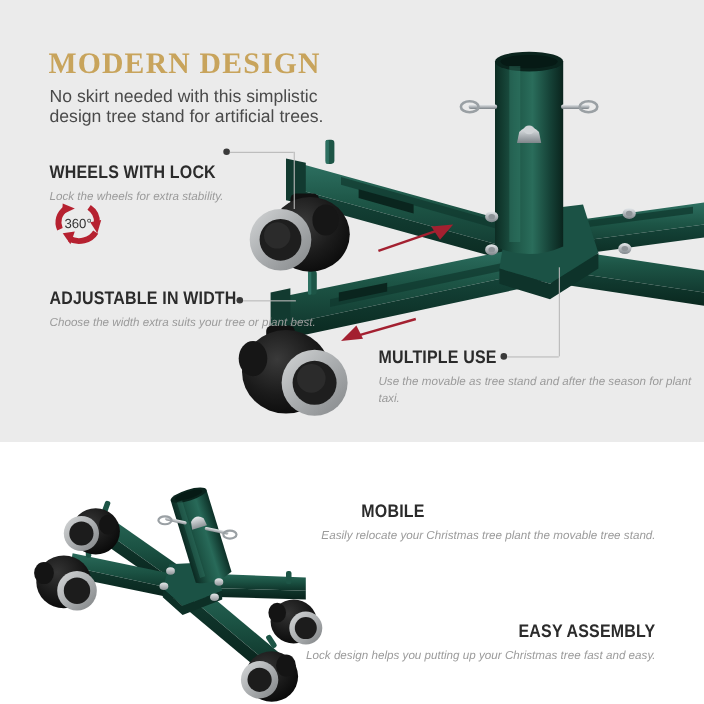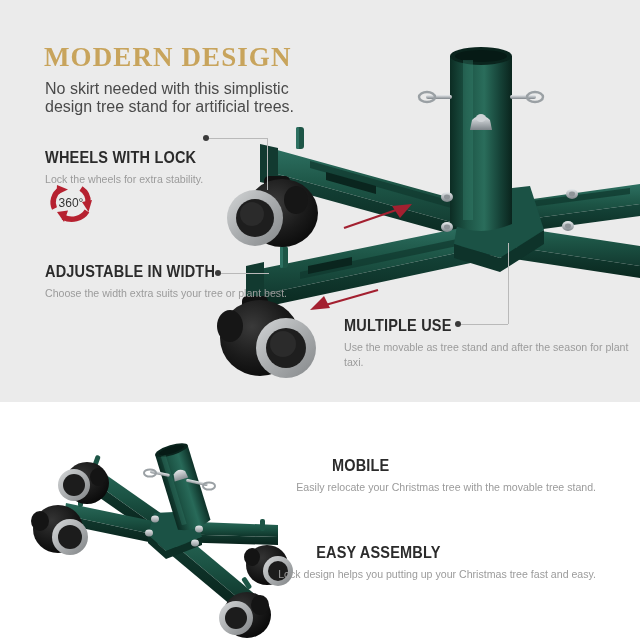--- a/index.html
+++ b/index.html
@@ -38,27 +38,28 @@
   .feat-title{
     font-family:"Liberation Sans", sans-serif;
     font-weight:bold; font-size:16.5px; letter-spacing:0.2px;
     color:#2b2b2b; white-space:nowrap;
     transform:scaleX(0.88); transform-origin:left center;
   }
   .feat-title.right{ transform-origin:right center; }
   .feat-desc{
     font-size:10.6px; line-height:14.5px; color:#9b9b9b;
     margin-top:5px;
+    font-style:italic;
   }
 
   .f-wheels{ left:45px; top:128px;margin-top:20px; }
   .f-adjust{ left:45px; top:262px; }
   .f-multi { left:344px; top:316px; }
   .f-mobile{ right:44px; top:456px; }
-  .f-easy  { right:44px; top:543px; text-align:left;margin-left:16px; }
+  .f-easy  { right:44px; top:565px; text-align:right;margin-left:16px; }
 
   
   .dot{
     position:absolute; width:6px; height:6px; border-radius:50%;
     background:#3a3a3a;
   }
   .ln{ position:absolute; background:#b9b9b9; }
   .ln.h{ height:1px; }
   .ln.v{ width:1px; }
 
@@ -362,21 +363,21 @@
         <ellipse cx="225" cy="190" rx="24" ry="23" fill="url(#w2)"></ellipse>
         <ellipse cx="214" cy="193" rx="17" ry="17" fill="url(#r2)"></ellipse>
         <ellipse cx="214" cy="193" rx="11" ry="11" fill="#1c1c1c"></ellipse>
         <ellipse cx="238" cy="180" rx="9" ry="10" fill="#141414"></ellipse>
       </g>
     </svg>
   </div>
 
   <div class="feat f-mobile">
     <div class="feat-title right">MOBILE</div>
-    <div class="feat-desc">Easily relocate your Christmas tree with the movable tree stand.</div>
+    <div class="feat-desc">Easily relocate your Christmas tree plant the movable tree stand.</div>
   </div>
 
   <div class="feat f-easy">
     <div class="feat-title right">EASY ASSEMBLY</div>
     <div class="feat-desc">Lock design helps you putting up your Christmas tree fast and easy.</div>
   </div>
 
 </div>
 
 </body></html>

